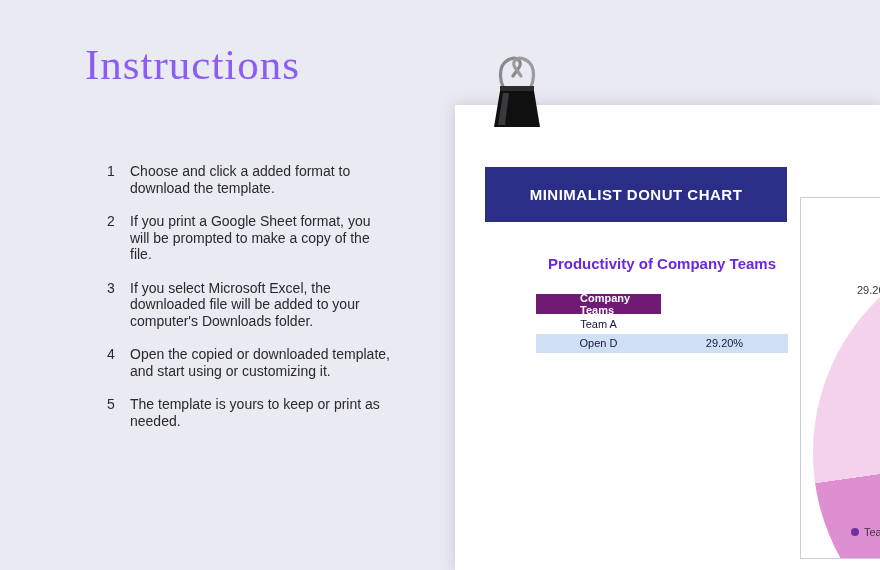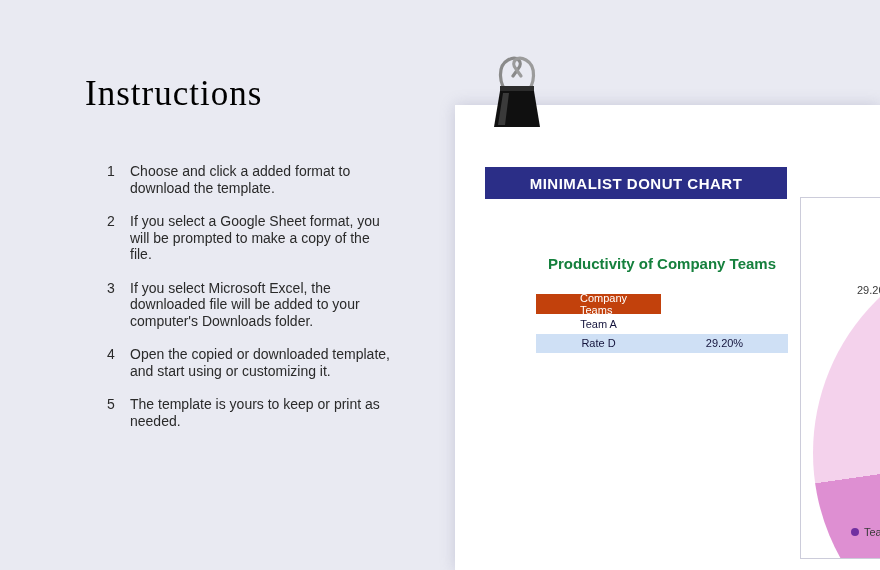--- a/index.html
+++ b/index.html
@@ -4,53 +4,53 @@
 <style>
   html,body{margin:0;padding:0;}
   body{
     width:880px;height:570px;position:relative;overflow:hidden;
     background:#e9eaf2;
     font-family:"Liberation Sans", sans-serif;
   }
   .heading{
     position:absolute;left:85px;top:40px;
     font-family:"Liberation Serif", serif;
-    font-size:35px;color:#000000;letter-spacing:1px;margin-top:34px;
+    font-size:43px;color:#8b5cf6;letter-spacing:1px;
   }
   .instructions{
     position:absolute;left:107px;top:163px;width:290px;
   }
   .instr-item{
     display:flex;margin-bottom:17px;
     font-size:14px;line-height:16.5px;color:#2a2a2a;
   }
   .instr-num{width:23px;flex:0 0 23px;color:#2a2a2a;}
   .instr-text{width:262px;}
   .sheet{
     position:absolute;left:455px;top:105px;width:425px;height:465px;
     background:#ffffff;
     box-shadow:0 0 14px rgba(110,110,150,0.28);
   }
   .banner{
-    position:absolute;left:30px;top:62px;width:302px;height:32px;
+    position:absolute;left:30px;top:62px;width:302px;height:55px;
     background:#2b2e87;color:#ffffff;
     display:flex;align-items:center;justify-content:center;
     font-size:15px;font-weight:bold;letter-spacing:0.5px;
   }
   .subtitle{
     position:absolute;left:61px;top:150px;width:292px;
-    text-align:center;font-size:15px;font-weight:bold;color:#15803d;
+    text-align:center;font-size:15px;font-weight:bold;color:#6d28d9;
   }
   .table{
     position:absolute;left:81px;top:189px;width:252px;
     font-size:11px;
   }
   .t-row{display:grid;grid-template-columns:125px 127px;}
   .t-head .t-cell{
-    background:#c2410c;color:#ffffff;font-weight:normal;
+    background:#701a75;color:#ffffff;font-weight:bold;
     height:20px;display:flex;align-items:center;justify-content:center;padding-left:44px;
   }
   .t-cell{
     height:19.5px;display:flex;align-items:center;justify-content:center;
     color:#14143c;
   }
   .t-row.alt .t-cell{background:#cfe0f5;}
   .t-row.plain .t-cell{background:#ffffff;}
   .chart-box{
     position:absolute;left:345px;top:92px;width:120px;height:360px;
@@ -82,21 +82,21 @@
 
 <div class="heading">Instructions</div>
 
 <div class="instructions">
   <div class="instr-item">
     <div class="instr-num">1</div>
     <div class="instr-text">Choose and click a added format to download the template.</div>
   </div>
   <div class="instr-item">
     <div class="instr-num">2</div>
-    <div class="instr-text">If you select a Google Sheet format, you will be prompted to make a copy of the file.</div>
+    <div class="instr-text">If you print a Google Sheet format, you will be prompted to make a copy of the file.</div>
   </div>
   <div class="instr-item">
     <div class="instr-num">3</div>
     <div class="instr-text">If you select Microsoft Excel, the downloaded file will be added to your computer's Downloads folder.</div>
   </div>
   <div class="instr-item">
     <div class="instr-num">4</div>
     <div class="instr-text">Open the copied or downloaded template, and start using or customizing it.</div>
   </div>
   <div class="instr-item">
@@ -110,21 +110,21 @@
   <div class="subtitle">Productivity of Company Teams</div>
 
   <div class="table">
     <div class="t-row t-head">
       <div class="t-cell">Company Teams</div>
     </div>
     <div class="t-row plain">
       <div class="t-cell">Team A</div>
     </div>
     <div class="t-row alt">
-      <div class="t-cell">Rate D</div>
+      <div class="t-cell">Open D</div>
       <div class="t-cell">29.20%</div>
     </div>
   </div>
 
   <div class="chart-box">
     <div class="donut" style="background: conic-gradient(from 7deg, rgb(112, 48, 160) 0%, rgb(112, 48, 160) 26.7%, rgb(196, 79, 184) 26.7%, rgb(196, 79, 184) 47.4%, rgb(222, 143, 210) 47.4%, rgb(222, 143, 210) 70.8%, rgb(244, 210, 236) 70.8%, rgb(244, 210, 236) 100%);"></div>
     <div class="chart-label">29.20%</div>
     <div class="legend">
       <span class="legend-dot" style="background: rgb(112, 48, 160);"></span>
       <span>Team A</span>

